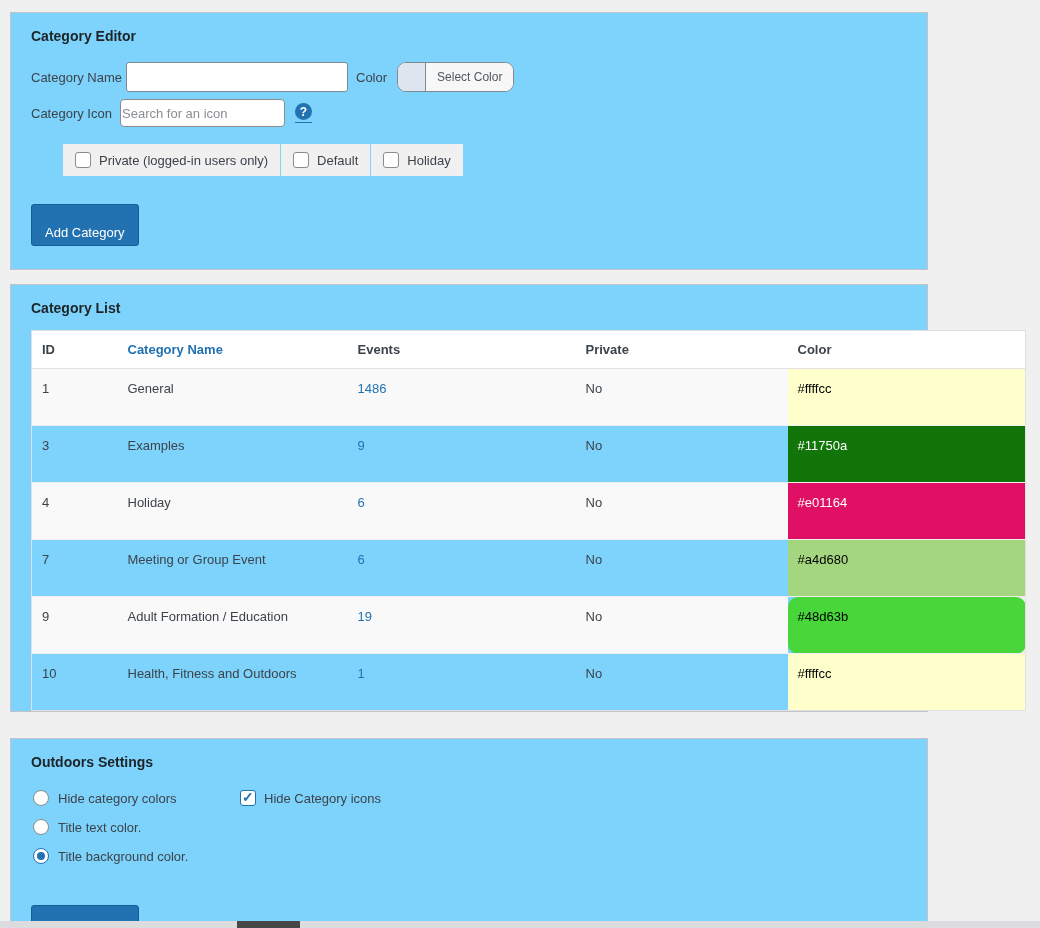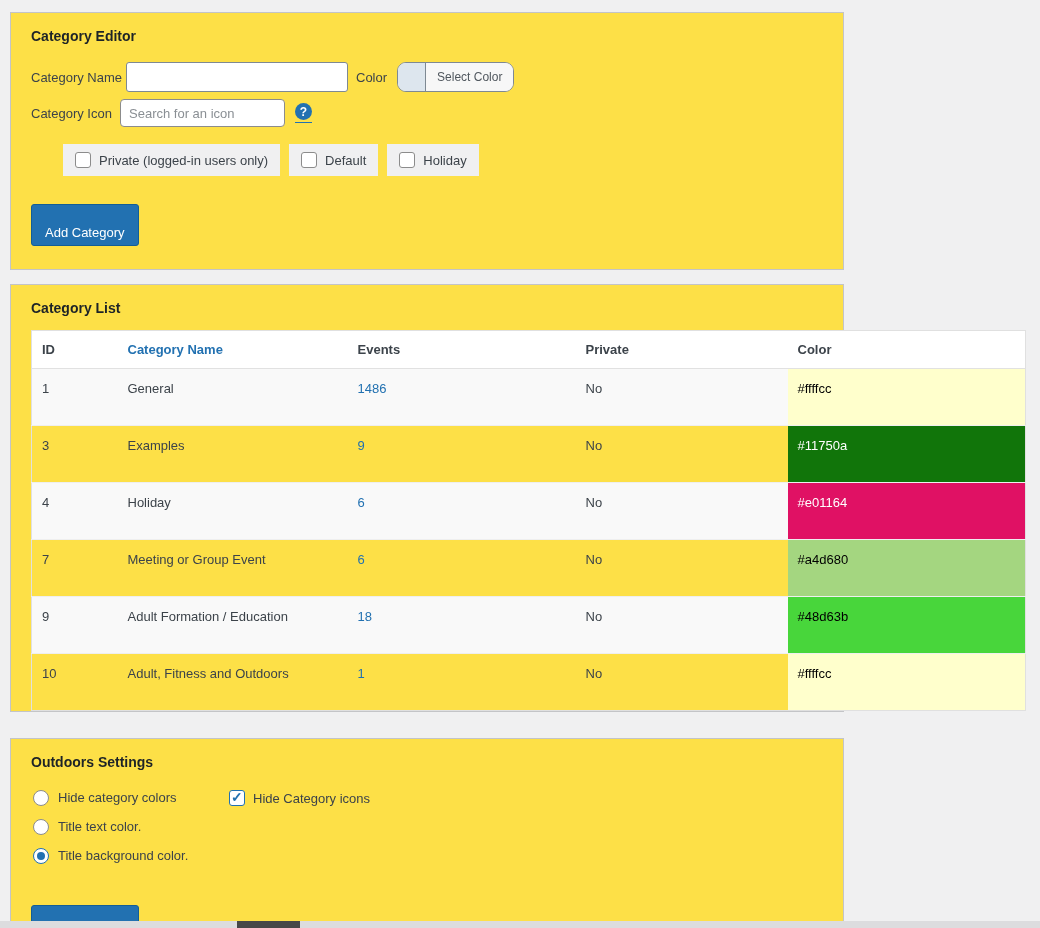--- a/index.html
+++ b/index.html
@@ -8,22 +8,22 @@
     background:#f0f0f1;
     font-family:"Liberation Sans", sans-serif;
     font-size:13px;
     color:#3c434a;
     position:relative;
     overflow:hidden;
   }
   .card {
     position:absolute;
     left:10px;
-    width:834px;
-    background:#fde047;
+    width:918px;
+    background:#7dd3fc;
     border:1px solid #c3c4c7;
   }
   #editor-card   { top:12px;  height:258px; }
   #list-card     { top:284px; height:428px; }
   #settings-card { top:738px; height:184px; }
 
   .card h2 {
     font-size:14px;
     font-weight:bold;
     color:#1d2327;
@@ -32,21 +32,21 @@
 
   
   .form-row { display:flex; align-items:center; margin:18px 20px 0 20px; }
   .form-row.icon-row { margin-top:7px; }
   .lbl { color:#3c434a; }
   .lbl-name { width:95px; }
   .lbl-icon { width:89px; }
   .txt-input {
     height:30px; width:222px;
     border:1px solid #7e8993; border-radius:3px;
-    padding:0 8px; font-size:13px; color:#2c3338; background:#fff;
+    padding:0 1px; font-size:13px; color:#2c3338; background:#fff;
     font-family:"Liberation Sans", sans-serif;
   }
   .txt-input.small { height:28px; width:165px; border-radius:4px; border-color:#8c8c8c; }
   .txt-input::placeholder { color:#8a8f94; }
   .color-label { margin-left:8px; margin-right:10px; }
   .color-picker {
     display:inline-flex; align-items:stretch;
     height:30px; border:1px solid #7e8993; border-radius:9px;
     overflow:hidden; cursor:pointer; background:#fff;
   }
@@ -57,21 +57,21 @@
     border-left:1px solid #7e8993;
     font-size:12px; color:#50575e;
   }
   .help-wrap { margin-left:10px; display:inline-block; border-bottom:1px solid #2271b1; padding-bottom:2px; cursor:pointer; }
   .help-icon {
     display:flex; align-items:center; justify-content:center;
     width:17px; height:17px; border-radius:50%;
     background:#2271b1; color:#fff; font-weight:bold; font-size:12px;
   }
 
-  .chips { display:flex; gap:9px; margin:17px 20px 0 20px;padding-left:32px; }
+  .chips { display:flex; gap:1px; margin:17px 20px 0 20px;padding-left:32px; }
   .chip {
     display:flex; align-items:center; gap:8px;
     background:#f0f0f1; padding:8px 12px; cursor:pointer;
   }
   .checkbox {
     width:16px; height:16px; flex:0 0 16px;
     border:1px solid #8c8c8c; border-radius:3px; background:#fff;
   }
   .checkbox.checked { border-color:#2271b1; position:relative; }
   .checkbox.checked::after {
@@ -106,33 +106,33 @@
   }
   .cat-table td {
     padding:12px 10px; height:57px; vertical-align:top;
     border-top:1px solid #efefef; color:#3c434a;
   }
   .cat-table tr.alt td { background:#f9f9f9; }
   a.link { color:#2271b1; text-decoration:none; cursor:pointer; }
 
   
   .settings-rows { margin:20px 0 0 22px; position:relative; }
-  .radio-row { display:flex; margin-bottom:13px; height:16px; cursor:pointer; }
+  .radio-row { display:flex; align-items:center; margin-bottom:13px; height:16px; cursor:pointer; }
   .radio {
     width:16px; height:16px; flex:0 0 16px;
     border-radius:50%; border:1px solid #8c8c8c; background:#fff;
     margin-right:9px; position:relative;
   }
   .radio.checked { border-color:#2271b1; }
   .radio.checked::after {
     content:""; position:absolute; left:3px; top:3px; right:3px; bottom:3px;
     border-radius:50%; background:#2271b1;
   }
   .hide-icons {
-    position:absolute; left:196px; top:0;
+    position:absolute; left:207px; top:0;
     display:flex; align-items:center; gap:8px; cursor:pointer; height:16px;
   }
 
   
   .hscrollbar {
     position:absolute; left:0; bottom:0; width:1040px; height:7px;
     background:#dcdcde;
   }
   .hscroll-thumb {
     position:absolute; left:237px; top:0; width:63px; height:7px;
@@ -228,27 +228,27 @@
       <tr>
         <td>7</td>
         <td>Meeting or Group Event</td>
         <td><a class="link">6</a></td>
         <td>No</td>
         <td style="background-color: rgb(164, 214, 128); color: rgb(0, 0, 0);">#a4d680</td>
       </tr>
       <tr class="alt">
         <td>9</td>
         <td>Adult Formation / Education</td>
-        <td><a class="link">18</a></td>
-        <td>No</td>
-        <td style="background-color: rgb(72, 214, 59); color: rgb(0, 0, 0);">#48d63b</td>
+        <td><a class="link">19</a></td>
+        <td>No</td>
+        <td style="background-color: rgb(72, 214, 59); color: rgb(0, 0, 0); border-radius: 10px;">#48d63b</td>
       </tr>
       <tr>
         <td>10</td>
-        <td>Adult, Fitness and Outdoors</td>
+        <td>Health, Fitness and Outdoors</td>
         <td><a class="link">1</a></td>
         <td>No</td>
         <td style="background-color: rgb(255, 255, 204); color: rgb(0, 0, 0);">#ffffcc</td>
       </tr>
     </tbody>
   </table>
 </div>
 
 <div class="card" id="settings-card">
   <h2>Outdoors Settings</h2>

